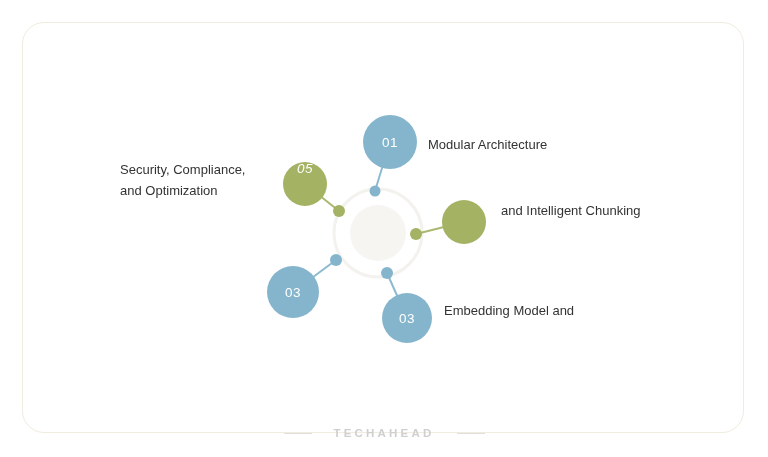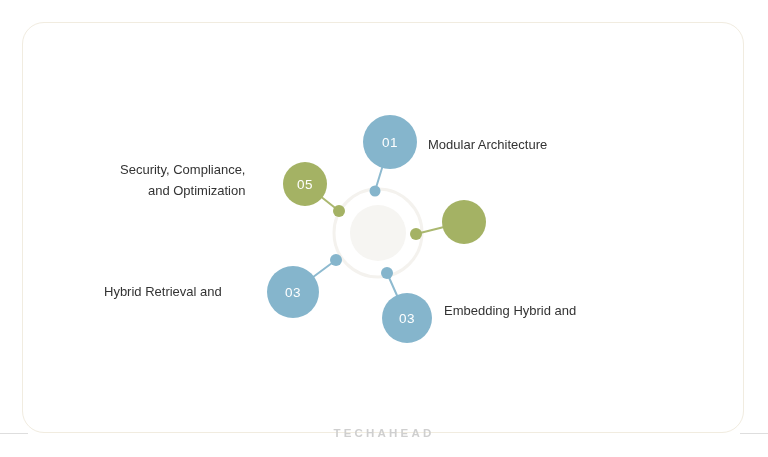--- a/index.html
+++ b/index.html
@@ -54,32 +54,32 @@
   
   .caption {
     position: absolute;
     color: #333333;
     font-family: "Liberation Sans", sans-serif;
     font-size: 13px;
     line-height: 21px;
     white-space: nowrap;
   }
   .caption.right { text-align: left; }
-  .caption.left  { text-align: right; }
+  .caption.left  { text-align: left; }
   .caption .line { display: block; }
 
   
   .brand {
     position: absolute;
     left: 0;
     top: 427px;
     width: 768px;
     display: flex;
     align-items: center;
-    justify-content: space-between;
+    justify-content: center;
     gap: 22px;
   }
   .brand .rule {
     width: 28px;
     height: 1px;
     background: #dedede;
   }
   .brand .word {
     color: #cfcfcf;
     font-family: "Liberation Sans", sans-serif;
@@ -115,33 +115,33 @@
         <circle cx="339" cy="211" r="6" fill="#a4b264"></circle>
         <circle cx="305" cy="184" r="22" fill="#a4b264"></circle>
       </g>
   </svg>
 
   <div id="num-layer">
       <span class="node-num" style="left: 390px; top: 142px;">01</span>
       <span class="node-num" style="left: 464px; top: 222px; margin-top: 36px;">02</span>
       <span class="node-num" style="left: 407px; top: 318px;">03</span>
       <span class="node-num" style="left: 293px; top: 292px;">03</span>
-      <span class="node-num" style="left: 305px; top: 184px;">05</span>
+      <span class="node-num" style="left: 305px; top: 168px; font-style: italic;">05</span>
     </div>
   <div id="cap-layer">
       <div class="caption right" style="left: 428px; top: 134px;">
         <span class="line">Modular Architecture</span>
       </div>
       <div class="caption right" style="left: 501px; top: 200px;">
+        <span class="line">and Intelligent Chunking</span>
       </div>
       <div class="caption right" style="left: 444px; top: 300px;">
-        <span class="line">Embedding Hybrid and</span>
+        <span class="line">Embedding Model and</span>
       </div>
       <div class="caption left" style="left: 104px; top: 281px;">
-        <span class="line">Hybrid Retrieval and</span>
       </div>
       <div class="caption left" style="left: 120px; top: 159px;">
         <span class="line">Security, Compliance,</span>
         <span class="line">and Optimization</span>
       </div>
     </div>
 
   <div class="brand">
     <span class="rule"></span>
     <span class="word">TECHAHEAD</span>

